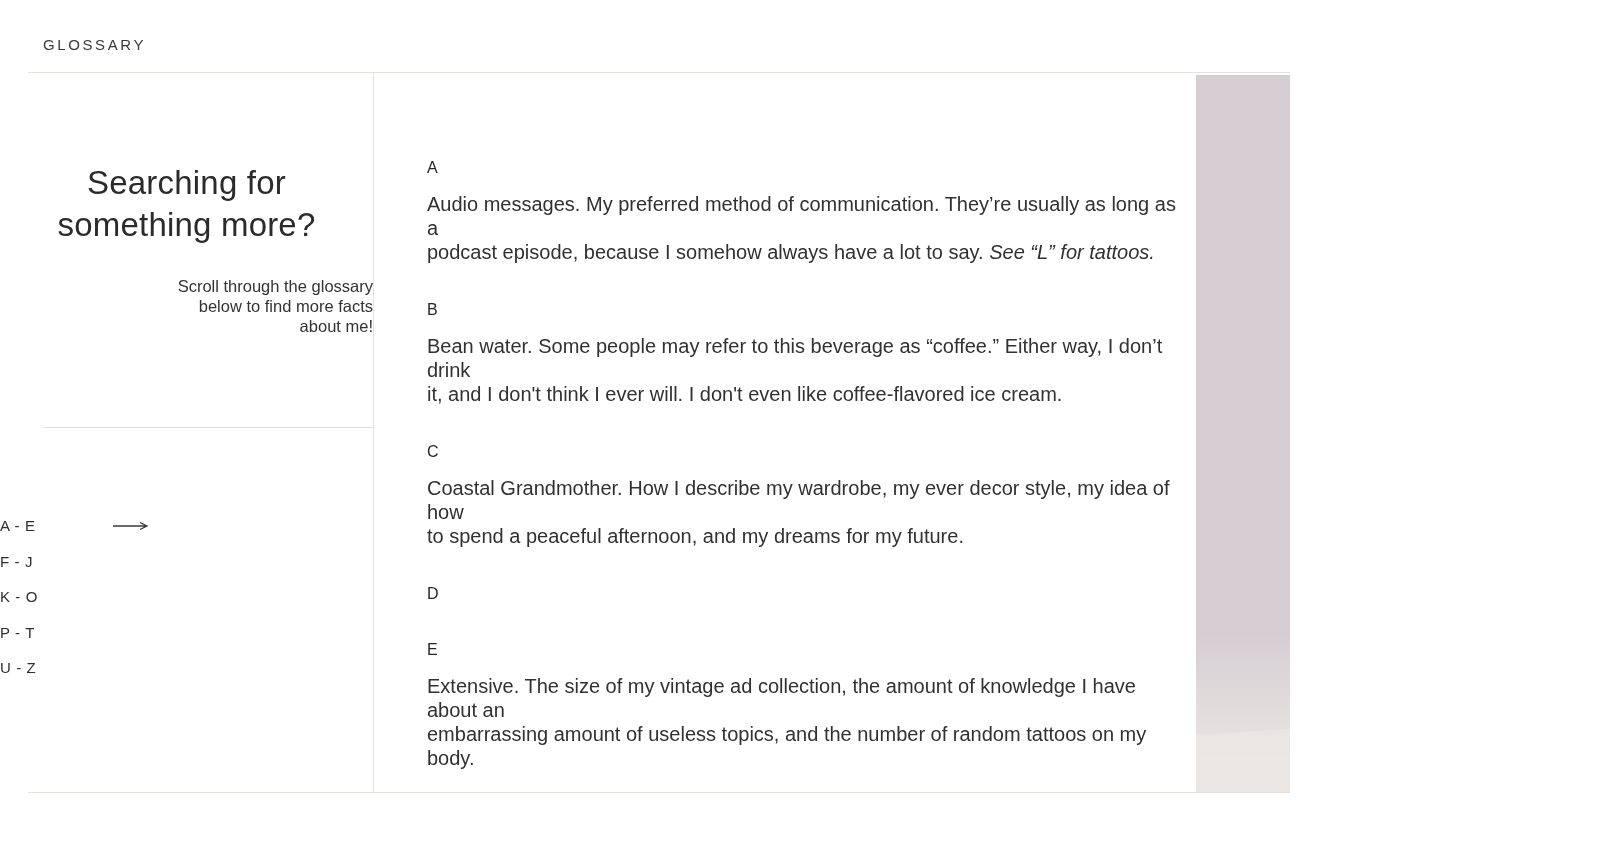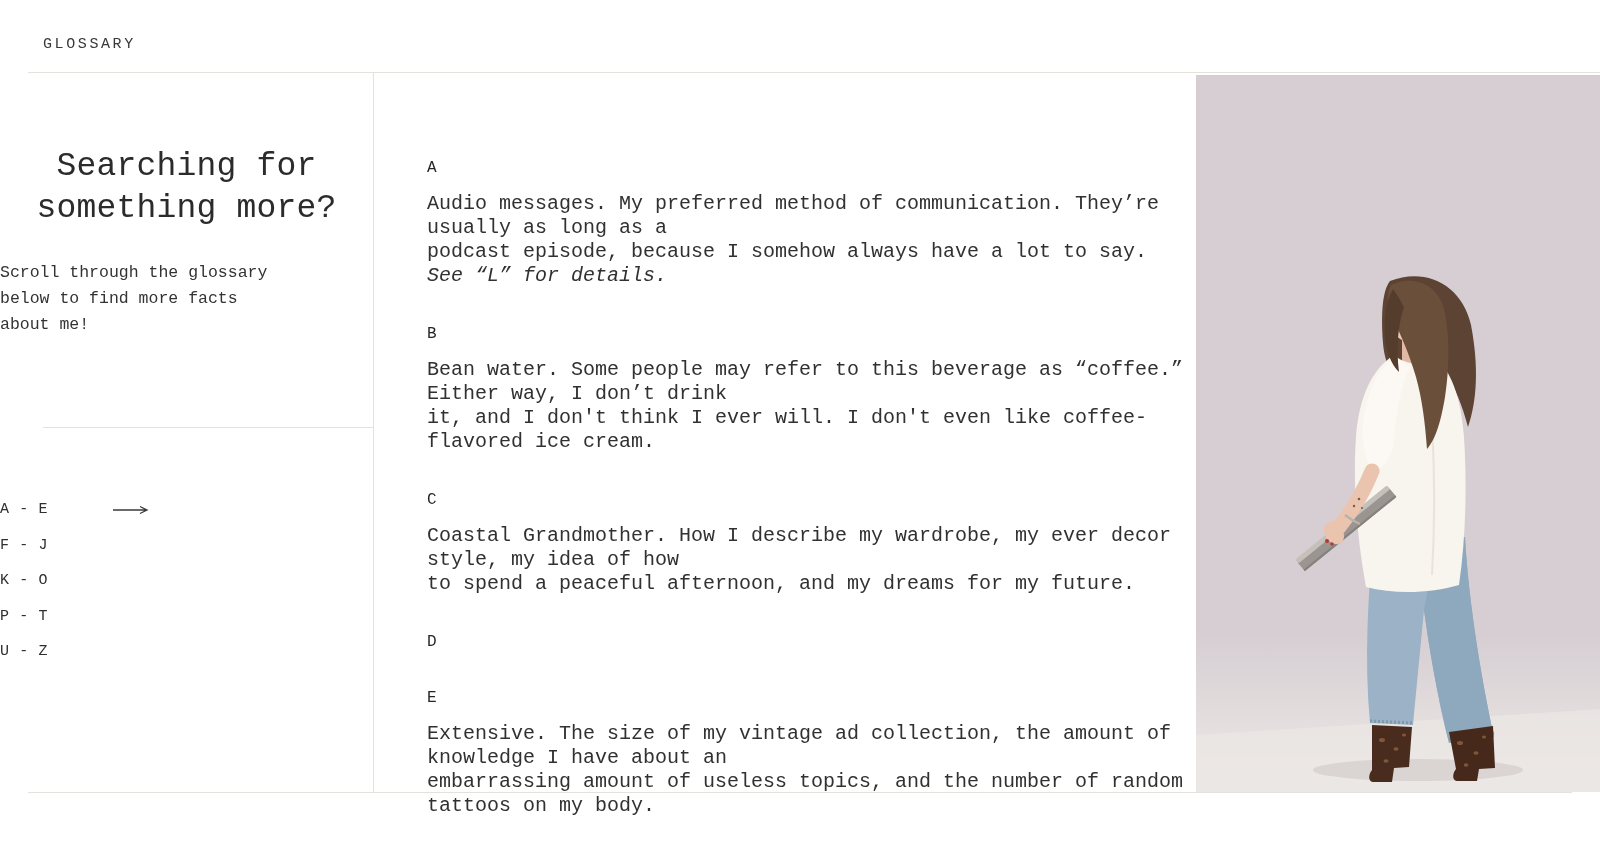--- a/index.html
+++ b/index.html
@@ -1,23 +1,23 @@
 <!DOCTYPE html>
 <html><head>
 <meta charset="utf-8">
 <style>
   * { margin: 0; padding: 0; box-sizing: border-box; }
   html, body { background: #ffffff; }
   .page {
     position: relative;
-    width: 1600px;
+    width: 1290px;
     height: 848px;
     background: #ffffff;
     overflow: hidden;
-    font-family: Liberation Mono, monospace;
+    font-family: Liberation Sans, sans-serif;
     color: #2f2f2f;
   }
 
   
   .site-title {
     position: absolute;
     left: 43px;
     top: 36px;
     font-size: 15px;
     letter-spacing: 2.6px;
@@ -26,38 +26,38 @@
   }
   .divider { position: absolute; background: #e5e2dd; }
   .divider-top    { left: 28px;  top: 72px;  width: 1572px; height: 1px; }
   .divider-vert   { left: 373px; top: 72px;  width: 1px;    height: 720px; }
   .divider-side   { left: 43px;  top: 427px; width: 330px;  height: 1px; }
   .divider-bottom { left: 28px;  top: 792px; width: 1544px; height: 1px; }
 
   
   .sidebar {
     position: absolute;
-    left: 0; top: 68px;
+    left: 0; top: 84px;
     width: 373px; height: 720px;
   }
   .sidebar-heading {
     margin-top: 78px;
     text-align: center;
     font-size: 33px;
     line-height: 42px;
     font-weight: 400;
     letter-spacing: 0.2px;
     color: #2b2b2b;
     white-space: pre-line;
   }
   .sidebar-subtext {
     margin-top: 30px;
-    text-align: left;
+    text-align: right;
     font-size: 16.5px;
-    line-height: 26px;
+    line-height: 20px;
     color: #333333;
     white-space: pre-line;
   }
   .alphabet-nav {
     position: absolute;
     left: 0; top: 424px;
     width: 373px;
     list-style: none;
   }
   .alphabet-nav li {
@@ -148,21 +148,21 @@
         <span>U - Z</span>
       </li>
     </ul>
   </div>
   <div class="divider divider-side"></div>
 
   <div class="glossary-entries">
     <div class="entry">
       <div class="entry-letter">A</div>
       <div class="entry-text"><span>Audio messages. My preferred method of communication. They’re usually as long as a
-podcast episode, because I somehow always have a lot to say. </span><span class="italic-note">See “L” for details.</span></div>
+podcast episode, because I somehow always have a lot to say. </span><span class="italic-note">See “L” for tattoos.</span></div>
     </div>
     <div class="entry">
       <div class="entry-letter">B</div>
       <div class="entry-text"><span>Bean water. Some people may refer to this beverage as “coffee.” Either way, I don’t drink
 it, and I don't think I ever will. I don't even like coffee-flavored ice cream.</span><span class="italic-note"></span></div>
     </div>
     <div class="entry">
       <div class="entry-letter">C</div>
       <div class="entry-text"><span>Coastal Grandmother. How I describe my wardrobe, my ever decor style, my idea of how
 to spend a peaceful afternoon, and my dreams for my future.</span><span class="italic-note"></span></div>

